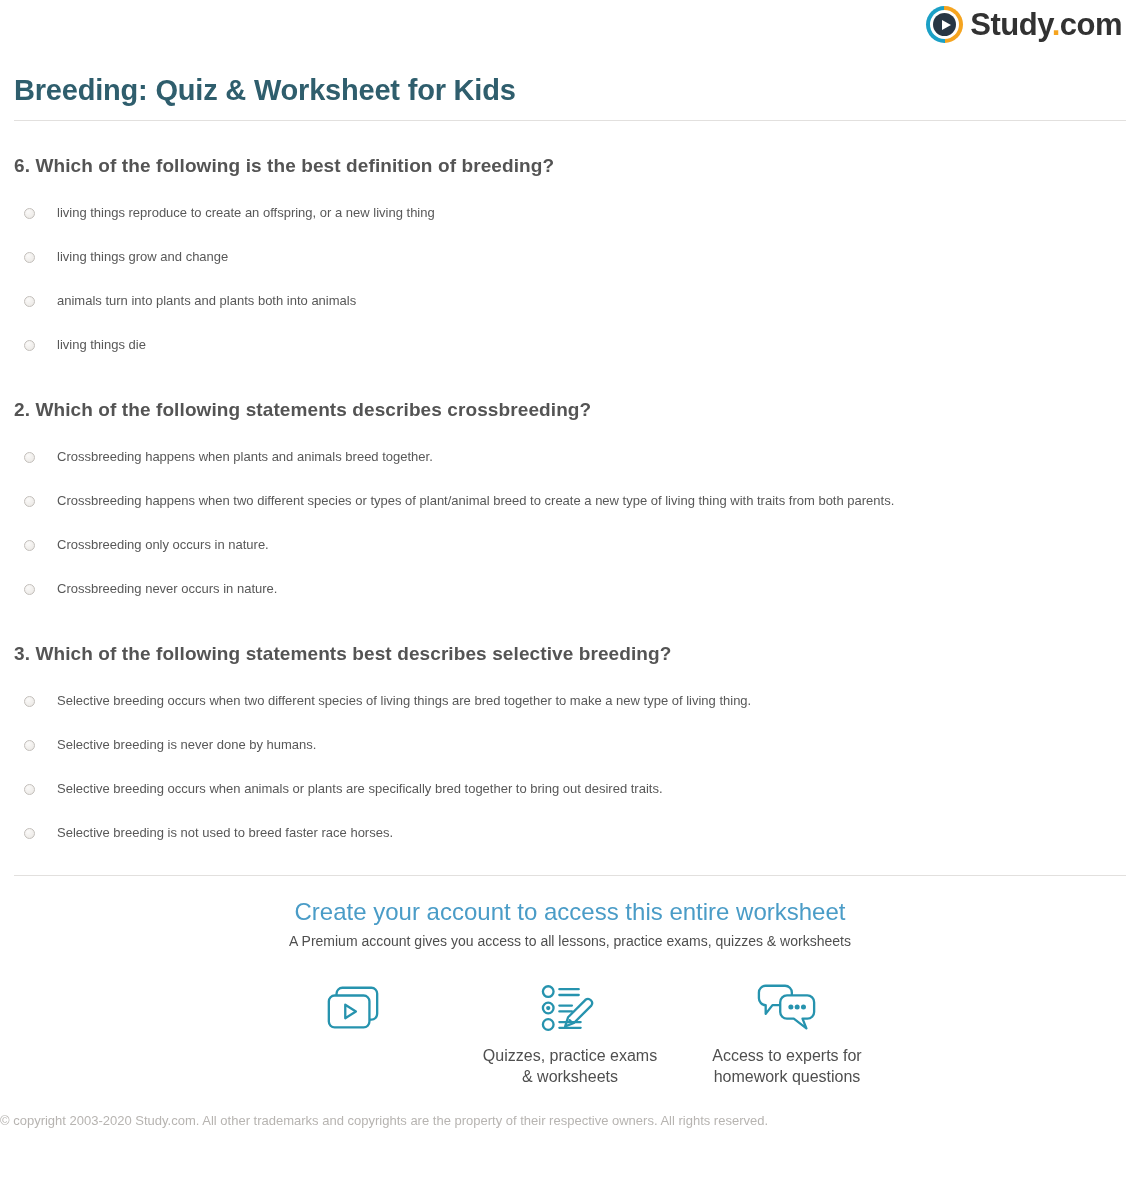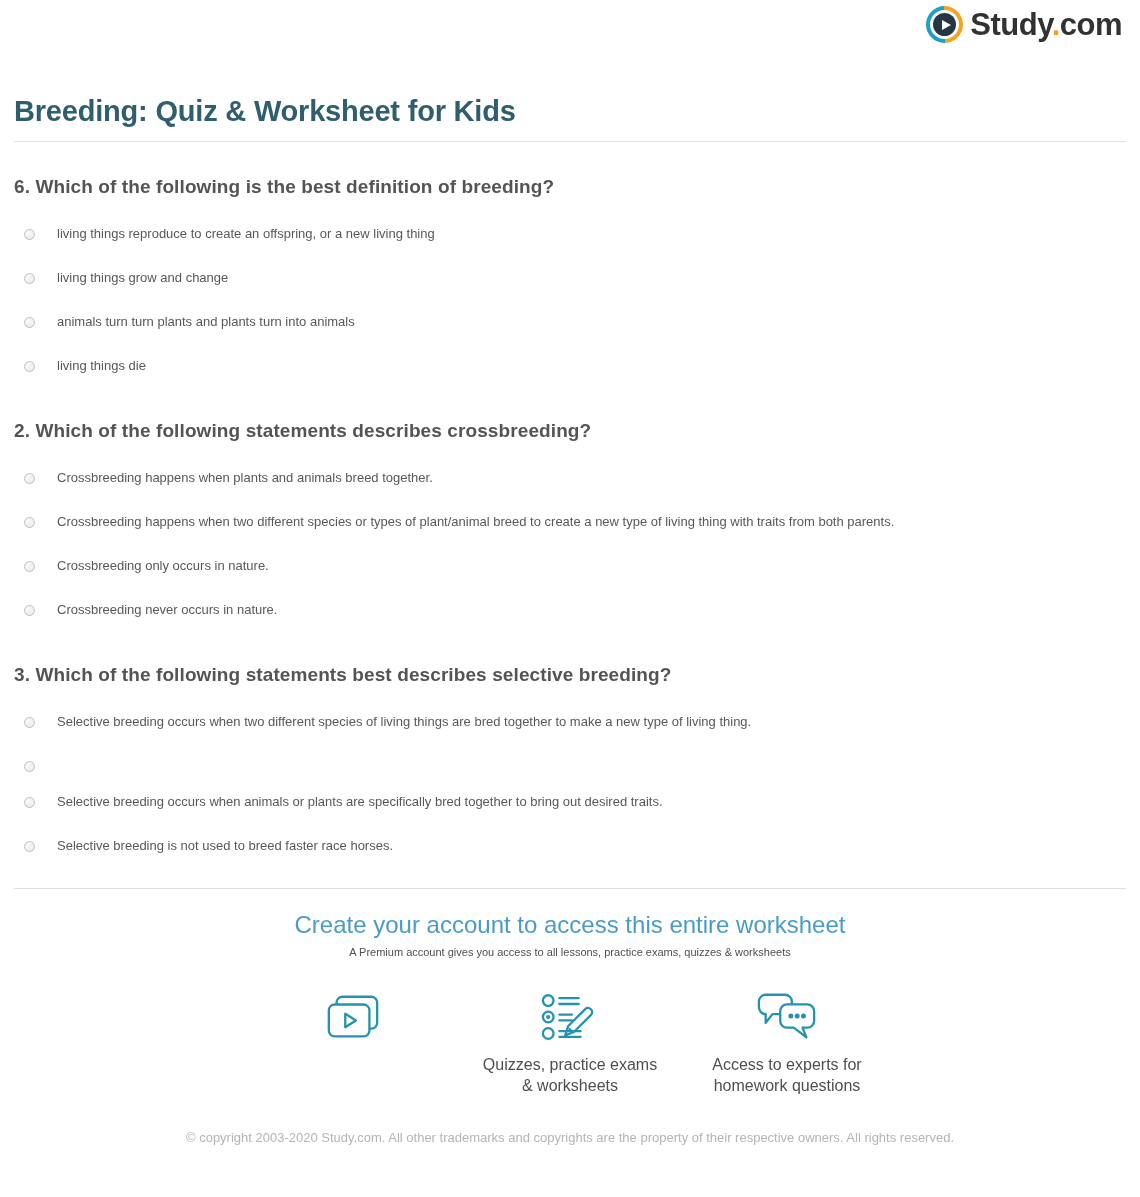--- a/index.html
+++ b/index.html
@@ -28,45 +28,45 @@
   .logo-icon{width:37px;height:37px;border-radius:50%;
     background:conic-gradient(var(--logo-orange) 0 50%, #1ba0c6 50% 100%);
     display:flex;align-items:center;justify-content:center;}
   .logo-gap{width:29px;height:29px;border-radius:50%;background:#fff;display:flex;align-items:center;justify-content:center;}
   .logo-core{width:23px;height:23px;border-radius:50%;background:#273644;display:flex;align-items:center;justify-content:center;}
   .logo-play{width:0;height:0;border-left:9px solid #fff;border-top:5.5px solid transparent;border-bottom:5.5px solid transparent;margin-left:3px;}
   .logo-text{font-size:31px;font-weight:700;color:#323232;letter-spacing:-.5px;line-height:1;}
   .logo-dot{color:var(--logo-orange);}
 
   
-  h1.page-title{margin:47px 14px 0 14px;font-size:29px;font-weight:700;color:var(--title-teal);letter-spacing:-.2px;}
+  h1.page-title{margin:26px 14px 0 14px;font-size:29px;font-weight:700;color:var(--title-teal);letter-spacing:-.2px;}
   .divider{height:1px;background:var(--divider);margin:13px 14px 0 14px;}
 
   
   .question{margin:40px 14px 0 14px;}
   .question:first-of-type{margin-top:34px;}
   .question-prompt{font-size:19px;font-weight:700;color:#545454;letter-spacing:.1px;}
   .options{margin-top:22px;}
   .option{display:flex;align-items:flex-start;margin-bottom:16px;cursor:pointer;}
   .radio{flex:none;width:11px;height:11px;margin:9px 0 0 10px;border-radius:50%;
     border:1px solid #c3bfbb;background:radial-gradient(circle at 35% 30%,#fbfaf9,#e9e6e2);}
   .option-text{margin-left:22px;font-size:13px;line-height:28px;color:#585858;max-width:1060px;}
 
   
   .divider-bottom{margin-top:28px;}
   .cta{text-align:center;}
   .cta-heading{margin-top:22px;font-size:24px;font-weight:400;color:var(--cta-blue);}
-  .cta-sub{margin-top:7px;font-size:11px;color:#4f4f4f;}
+  .cta-sub{margin-top:7px;font-size:14px;color:#4f4f4f;}
   .features{margin-top:30px;display:flex;justify-content:center;}
   .feature{width:217px;text-align:center;}
   .feature-icon-box{height:56px;display:flex;align-items:flex-end;justify-content:center;color:var(--brand-teal);}
   .feature-label{margin-top:10px;font-size:16px;line-height:21px;color:#4f4f4f;}
 
   
-  .footer{margin-top:32px;text-align:center;}
+  .footer{margin-top:24px;}
   .copyright{display:inline-block;max-width:790px;font-size:13px;line-height:18px;color:var(--footer-gray);}
 </style>
 </head>
 <body>
 
 <div class="page">
 
   <div class="header">
     <a class="logo">
       <span class="logo-icon">
@@ -89,21 +89,21 @@
       <div class="option">
         <span class="radio"></span>
         <span class="option-text">living things reproduce to create an offspring, or a new living thing</span>
       </div>
       <div class="option">
         <span class="radio"></span>
         <span class="option-text">living things grow and change</span>
       </div>
       <div class="option">
         <span class="radio"></span>
-        <span class="option-text">animals turn turn plants and plants turn into animals</span>
+        <span class="option-text">animals turn into plants and plants both into animals</span>
       </div>
       <div class="option">
         <span class="radio"></span>
         <span class="option-text">living things die</span>
       </div>
     </div>
   </section>
 
   <section class="question">
     <h2 class="question-prompt">2. Which of the following statements describes crossbreeding?</h2>
@@ -129,20 +129,21 @@
 
   <section class="question">
     <h2 class="question-prompt">3. Which of the following statements best describes selective breeding?</h2>
     <div class="options">
       <div class="option">
         <span class="radio"></span>
         <span class="option-text">Selective breeding occurs when two different species of living things are bred together to make a new type of living thing.</span>
       </div>
       <div class="option">
         <span class="radio"></span>
+        <span class="option-text">Selective breeding is never done by humans.</span>
       </div>
       <div class="option">
         <span class="radio"></span>
         <span class="option-text">Selective breeding occurs when animals or plants are specifically bred together to bring out desired traits.</span>
       </div>
       <div class="option">
         <span class="radio"></span>
         <span class="option-text">Selective breeding is not used to breed faster race horses.</span>
       </div>
     </div>

